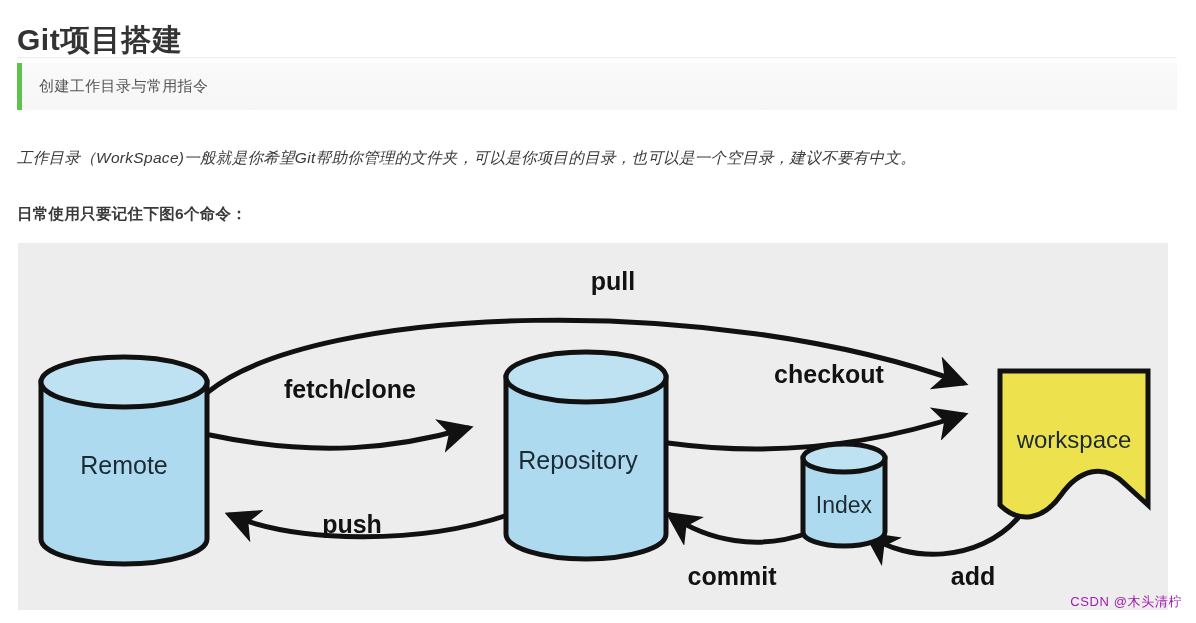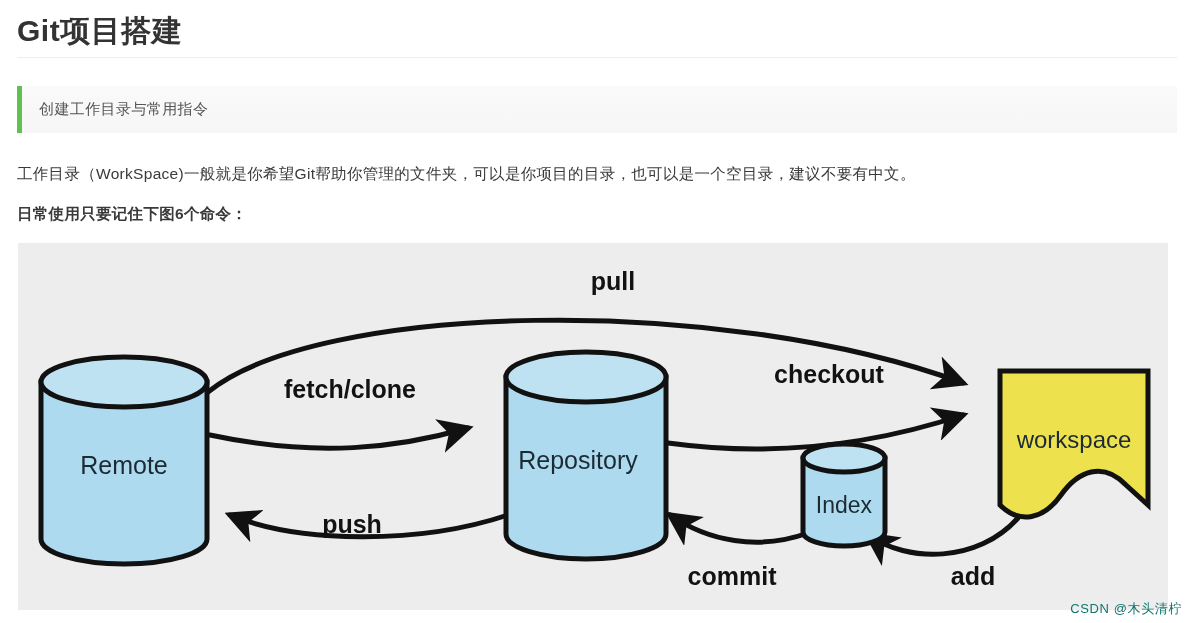--- a/index.html
+++ b/index.html
@@ -13,42 +13,42 @@
     overflow: hidden;
     font-family: "Liberation Sans", "DejaVu Sans", sans-serif;
     color: #2b2b2b;
     position: relative;
   }
 
   
   .page-title {
     position: absolute;
     left: 17px;
-    top: 9px;
+    top: 18px;
     font-size: 30px;
     font-weight: bold;
     letter-spacing: 0.5px;
     color: #333333;
     line-height: 44px;
     white-space: nowrap;
   }
   .title-rule {
     position: absolute;
     left: 17px;
     top: 57px;
     width: 1160px;
     height: 1px;
     background: #ededed;
   }
 
   
   .callout {
     position: absolute;
     left: 17px;
-    top: 86px;
+    top: 63px;
     width: 1160px;
     height: 47px;
     background: linear-gradient(to bottom, #fafafa 0%, #f6f6f6 100%);
     border-left: 5px solid #5fc24e;
     box-sizing: border-box;
     display: flex;
     align-items: center;
   }
   .callout-text {
     font-size: 15px;
@@ -59,21 +59,21 @@
 
   
   .para {
     position: absolute;
     left: 17px;
     font-size: 15.5px;
     color: #3a3a3a;
     letter-spacing: 0.3px;
     white-space: nowrap;
   }
-  .para-1 { top: 164px; }
+  .para-1 { top: 148px; font-style: italic; }
   .para-2 { top: 204px; font-weight: bold; }
 
   
   .diagram-panel {
     position: absolute;
     left: 18px;
     top: 243px;
     width: 1150px;
     height: 367px;
     background: #ededed;
@@ -82,23 +82,23 @@
   .diagram-svg {
     position: absolute;
     left: 0;
     top: 0;
   }
 
   
   .watermark {
     position: absolute;
     right: 14px;
-    bottom: 5px;
+    bottom: 12px;
     font-size: 13px;
-    color: #0f766e;
+    color: #a21caf;
     letter-spacing: 0.6px;
     white-space: nowrap;
   }
 </style>
 </head>
 <body>
 
 <div class="page-title">Git项目搭建</div>
 <div class="title-rule"></div>
 

